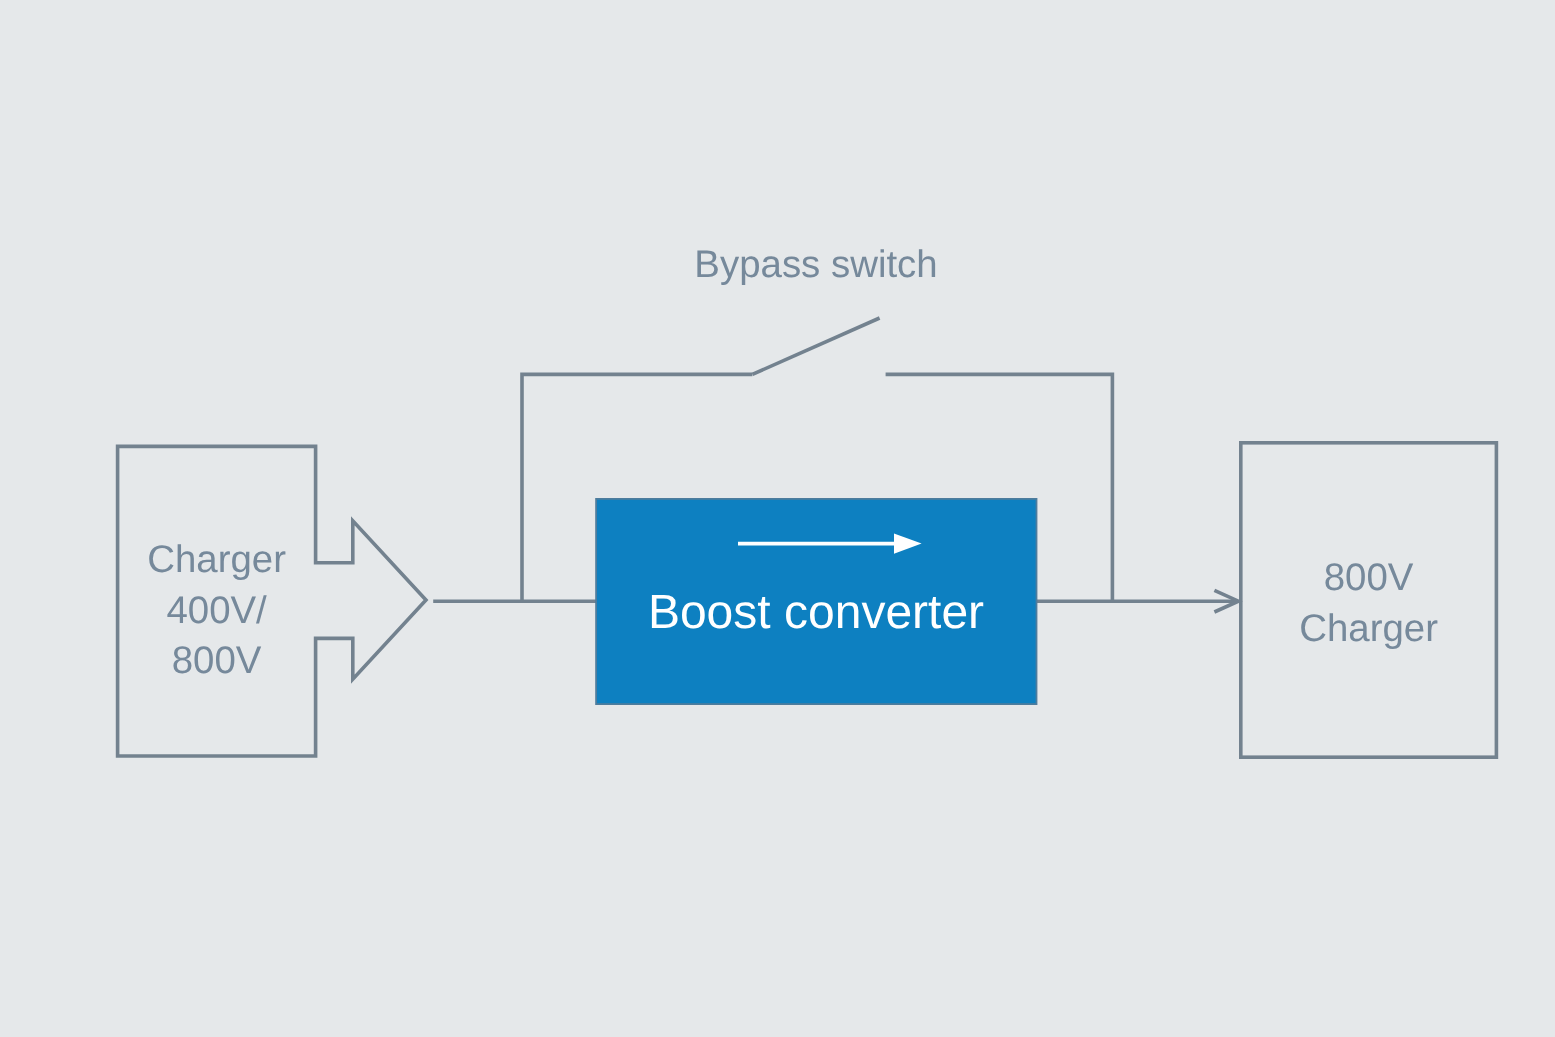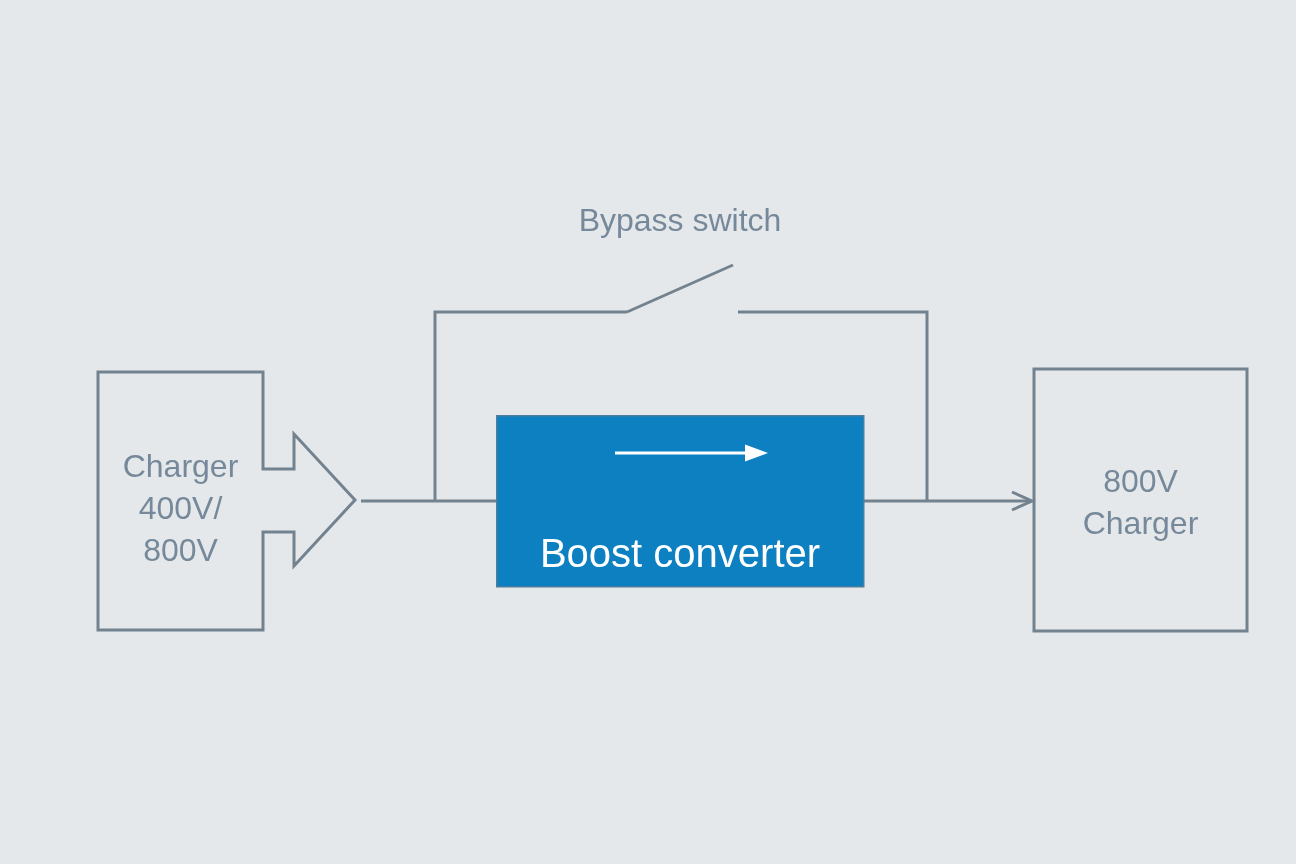--- a/index.html
+++ b/index.html
@@ -62,21 +62,21 @@
     display: flex; flex-direction: column;
     align-items: center; justify-content: center;
     padding-top: 4px;
   }
   .bypass-label {
     left: 530px; top: 199px; width: 300px;
   }
   .boost-label {
     left: 496px; top: 486px; width: 368px;
     color: var(--boost-text);
-    font-size: 40px; line-height: 48px; margin-top: 43px;
+    font-size: 40px; line-height: 48px;
   }
 </style>
 </head>
 <body>
 
 <div class="canvas">
 
   <svg class="diagram" width="1296" height="864" viewBox="0 0 1296 864">
 
     <line class="wire" x1="361" y1="501" x2="1031" y2="501"></line>

